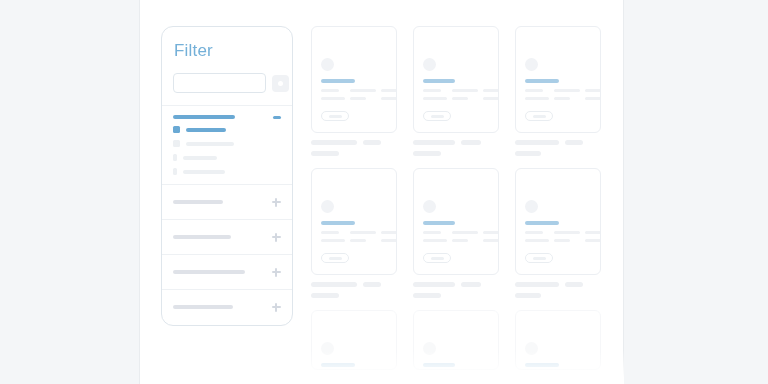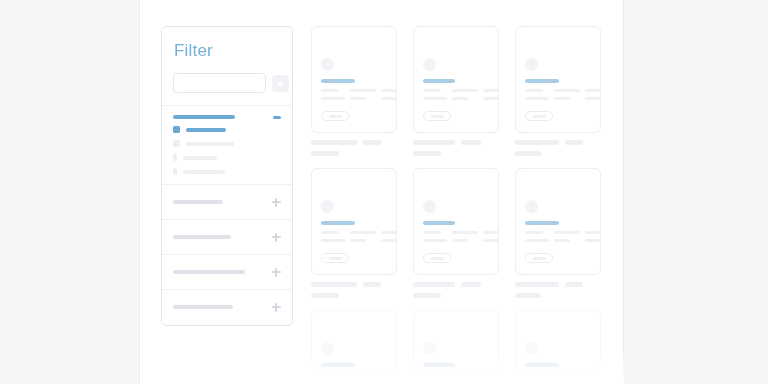--- a/index.html
+++ b/index.html
@@ -49,21 +49,21 @@
 
   
   .filter-panel {
     position: absolute;
     left: 161px;
     top: 26px;
     width: 132px;
     height: 300px;
     background: #ffffff;
     border: 1px solid #dfe6ec;
-    border-radius: 5px;
+    border-radius: 12px;
     box-sizing: border-box;
     overflow: hidden;
   }
 
   .filter-title {
     margin: 14px 0 0 12px;
     font-size: 17px;
     font-weight: 400;
     color: #74b0d8;
     letter-spacing: .2px;

